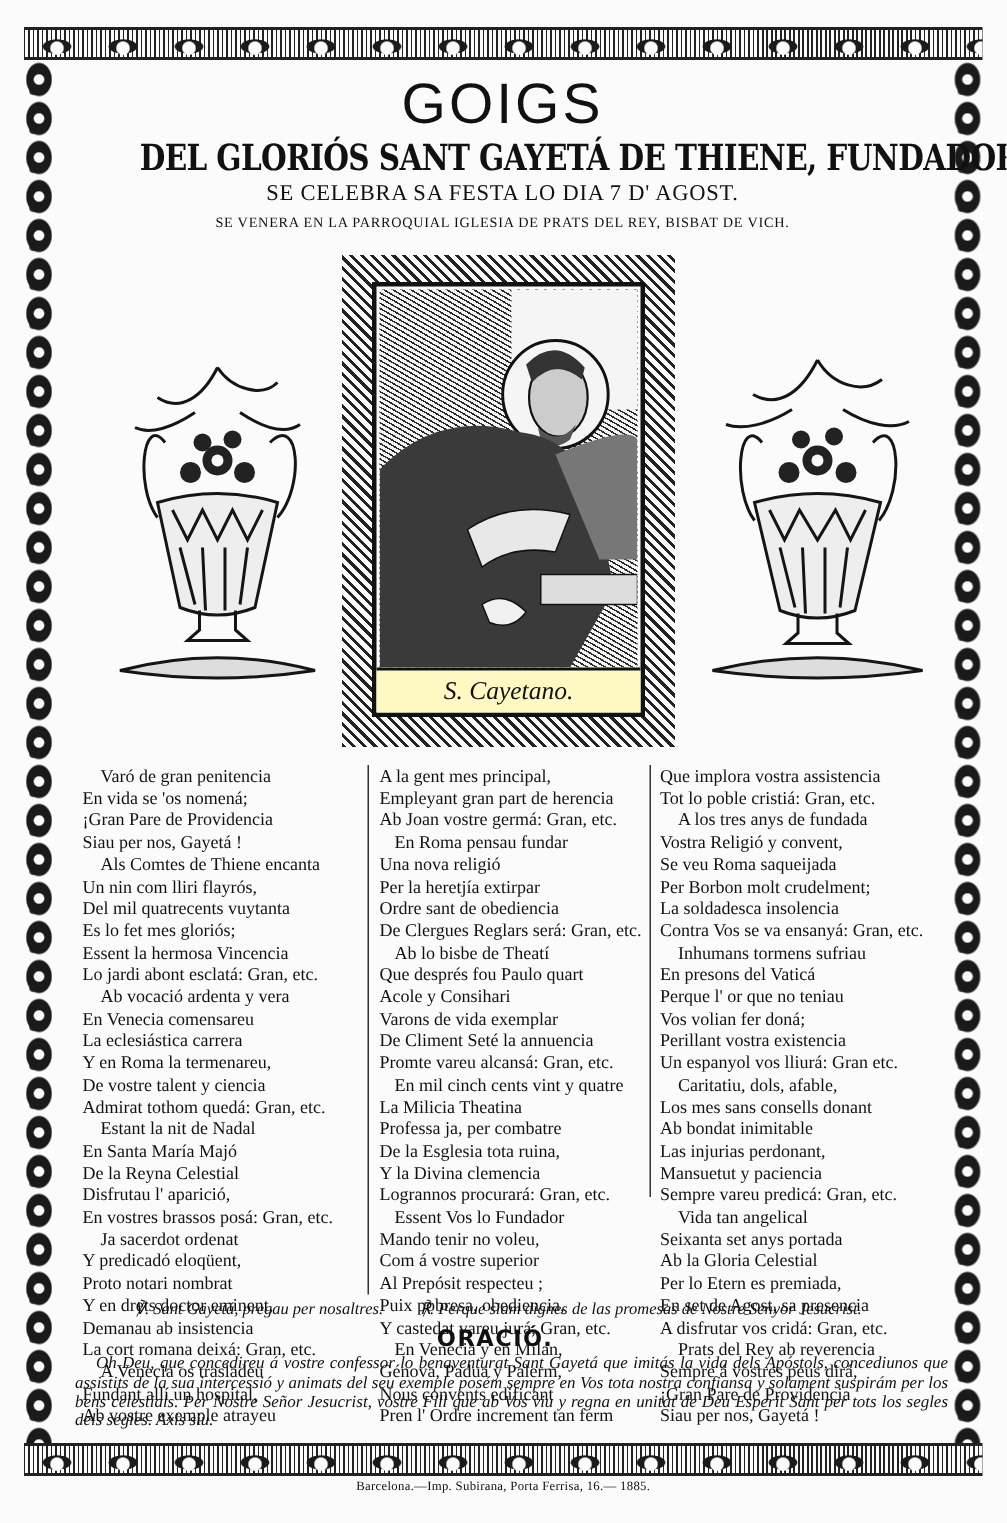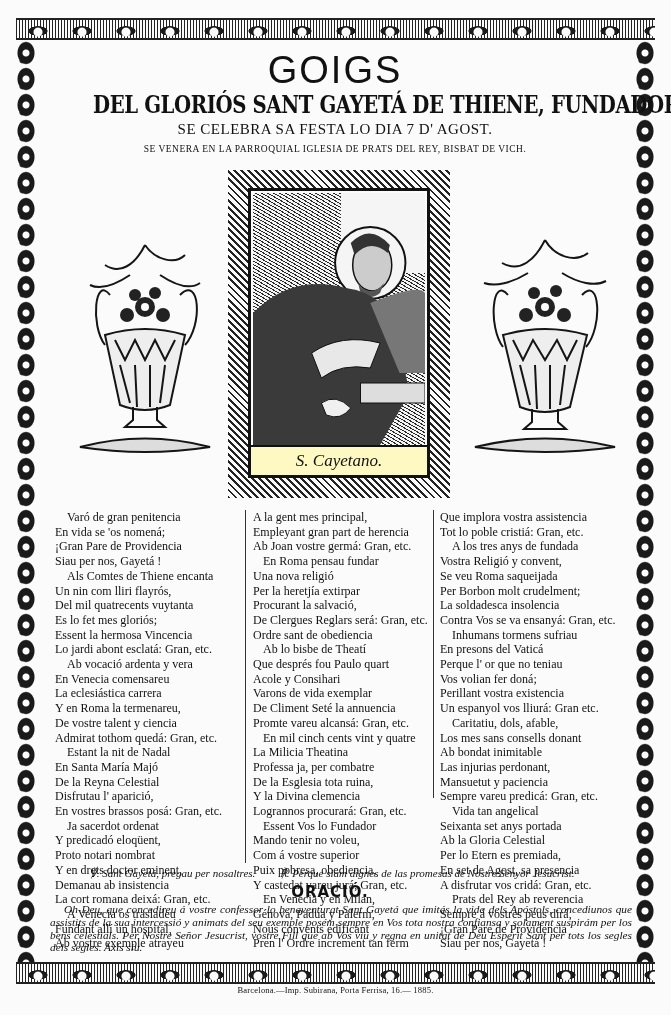--- a/index.html
+++ b/index.html
@@ -164,38 +164,38 @@
       <span class="line">Fundant allí un hospital,</span>
       <span class="line">Ab vostre exemple atrayeu</span>
     </div>
   <div class="col col2" id="col1">
       <span class="line">A la gent mes principal,</span>
       <span class="line">Empleyant gran part de herencia</span>
       <span class="line">Ab Joan vostre germá: Gran, etc.</span>
       <span class="line indent">En Roma pensau fundar</span>
       <span class="line">Una nova religió</span>
       <span class="line">Per la heretjía extirpar</span>
-      <span class="line">Procurant la salvació,</span>
+      <span class="line">Ordre sant de obediencia</span>
       <span class="line">De Clergues Reglars será: Gran, etc.</span>
-      <span class="line">Ordre sant de obediencia</span>
       <span class="line indent">Ab lo bisbe de Theatí</span>
       <span class="line">Que després fou Paulo quart</span>
       <span class="line">Acole y Consihari</span>
       <span class="line">Varons de vida exemplar</span>
       <span class="line">De Climent Seté la annuencia</span>
       <span class="line">Promte vareu alcansá: Gran, etc.</span>
       <span class="line indent">En mil cinch cents vint y quatre</span>
       <span class="line">La Milicia Theatina</span>
       <span class="line">Professa ja, per combatre</span>
       <span class="line">De la Esglesia tota ruina,</span>
       <span class="line">Y la Divina clemencia</span>
       <span class="line">Logrannos procurará: Gran, etc.</span>
       <span class="line indent">Essent Vos lo Fundador</span>
       <span class="line">Mando tenir no voleu,</span>
       <span class="line">Com á vostre superior</span>
+      <span class="line">Al Prepósit respecteu ;</span>
       <span class="line">Puix pobresa, obediencia,</span>
       <span class="line">Y castedat vareu jurá, Gran, etc.</span>
       <span class="line indent">En Venecia y en Milan,</span>
       <span class="line">Génova, Padua y Palerm,</span>
       <span class="line">Nous convents edificant</span>
       <span class="line">Pren l' Ordre increment tan ferm</span>
     </div>
   <div class="col col3" id="col2">
       <span class="line">Que implora vostra assistencia</span>
       <span class="line">Tot lo poble cristiá: Gran, etc.</span>

